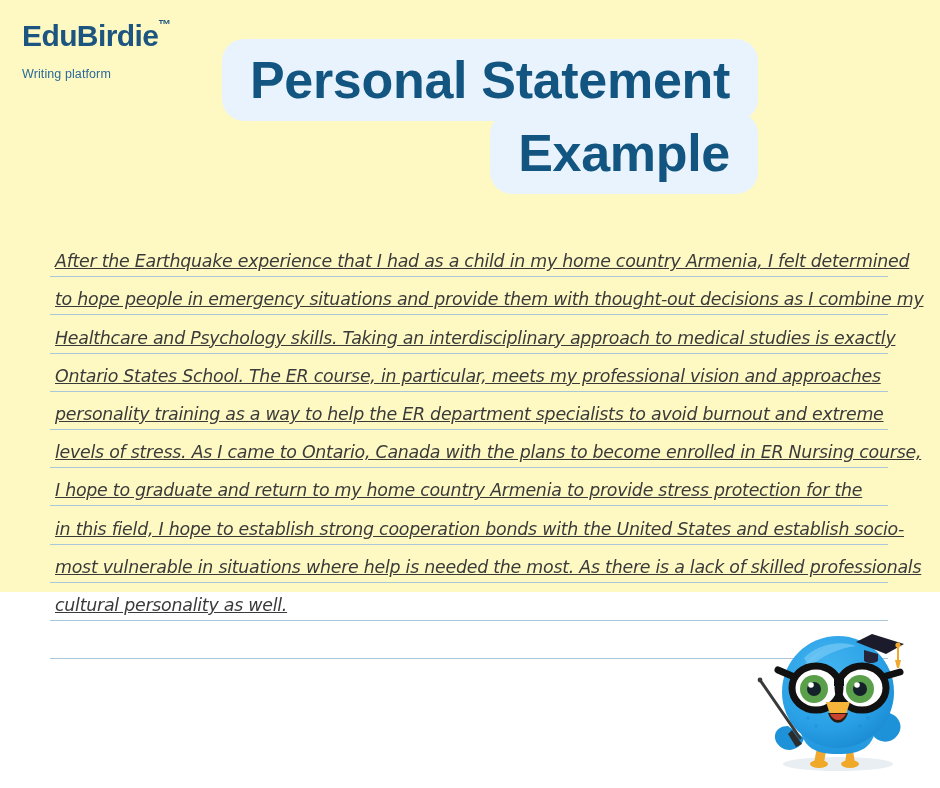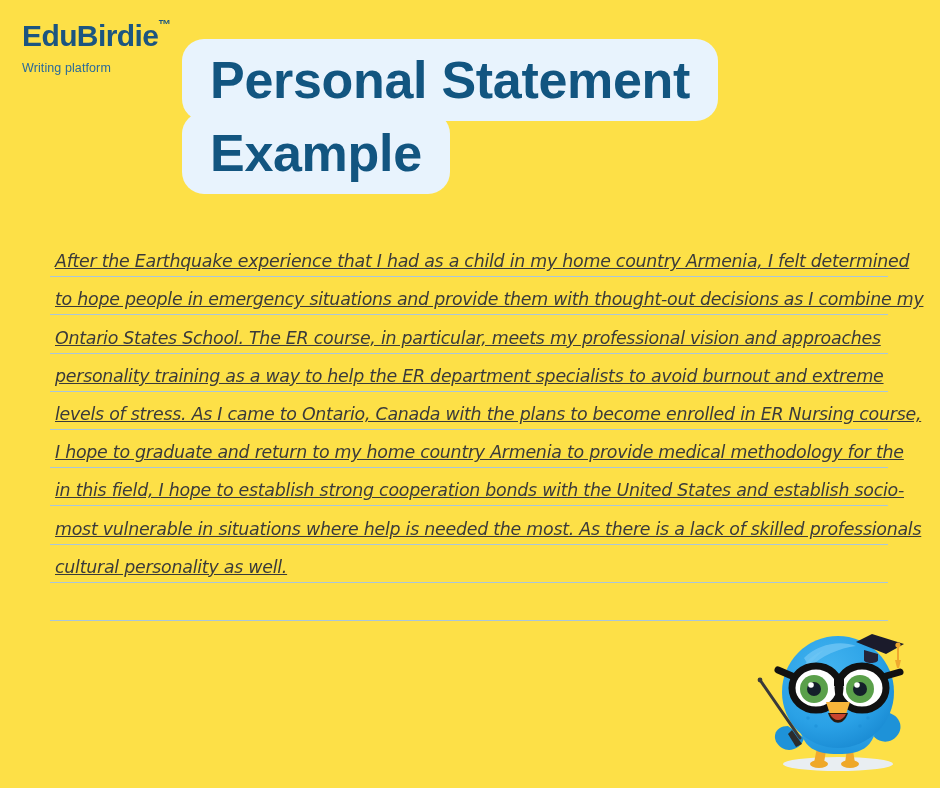--- a/index.html
+++ b/index.html
@@ -8,22 +8,22 @@
     width: 940px;
     height: 788px;
     background: #ffffff;
     font-family: "Liberation Sans", sans-serif;
     overflow: hidden;
   }
 
   #page {
     position: relative;
     width: 940px;
-    height: 788px;
-    background: #fde047;
+    height: 592px;
+    background: #fef9c3;
   }
 
   
   #logo {
     position: absolute;
     left: 22px;
     top: 14px;
     width: 220px;
     height: 58px;
   }
@@ -41,31 +41,31 @@
     vertical-align: super;
     position: relative;
     top: -6px;
     left: 0px;
     letter-spacing: 0px;
   }
   #logo-tagline {
     font-size: 12.5px;
     color: #2a6a99;
     letter-spacing: 0.1px;
-    margin-top: 8px;
+    margin-top: 14px;
     white-space: nowrap;
   }
 
   
   #title-block {
     position: absolute;
     left: 182px;
     top: 44px;
     width: 576px;
-    text-align: left;
+    text-align: right;
   }
   #title-text {
     display: inline;
     font-size: 52px;
     font-weight: bold;
     color: #125580;
     line-height: 73px;
     letter-spacing: -0.3px;
     background: #e8f3fd;
     box-decoration-break: clone;
@@ -125,30 +125,33 @@
   </div>
 
   <div id="essay">
     <div class="essay-line">
         <span>After the Earthquake experience that I had as a child in my home country Armenia, I felt determined</span>
       </div>
     <div class="essay-line">
         <span>to hope people in emergency situations and provide them with thought-out decisions as I combine my</span>
       </div>
     <div class="essay-line">
+        <span>Healthcare and Psychology skills. Taking an interdisciplinary approach to medical studies is exactly</span>
+      </div>
+    <div class="essay-line">
         <span>Ontario States School. The ER course, in particular, meets my professional vision and approaches</span>
       </div>
     <div class="essay-line">
         <span>personality training as a way to help the ER department specialists to avoid burnout and extreme</span>
       </div>
     <div class="essay-line">
         <span>levels of stress. As I came to Ontario, Canada with the plans to become enrolled in ER Nursing course,</span>
       </div>
     <div class="essay-line">
-        <span>I hope to graduate and return to my home country Armenia to provide medical methodology for the</span>
+        <span>I hope to graduate and return to my home country Armenia to provide stress protection for the</span>
       </div>
     <div class="essay-line">
         <span>in this field, I hope to establish strong cooperation bonds with the United States and establish socio-</span>
       </div>
     <div class="essay-line">
         <span>most vulnerable in situations where help is needed the most. As there is a lack of skilled professionals</span>
       </div>
     <div class="essay-line">
         <span>cultural personality as well.</span>
       </div>

